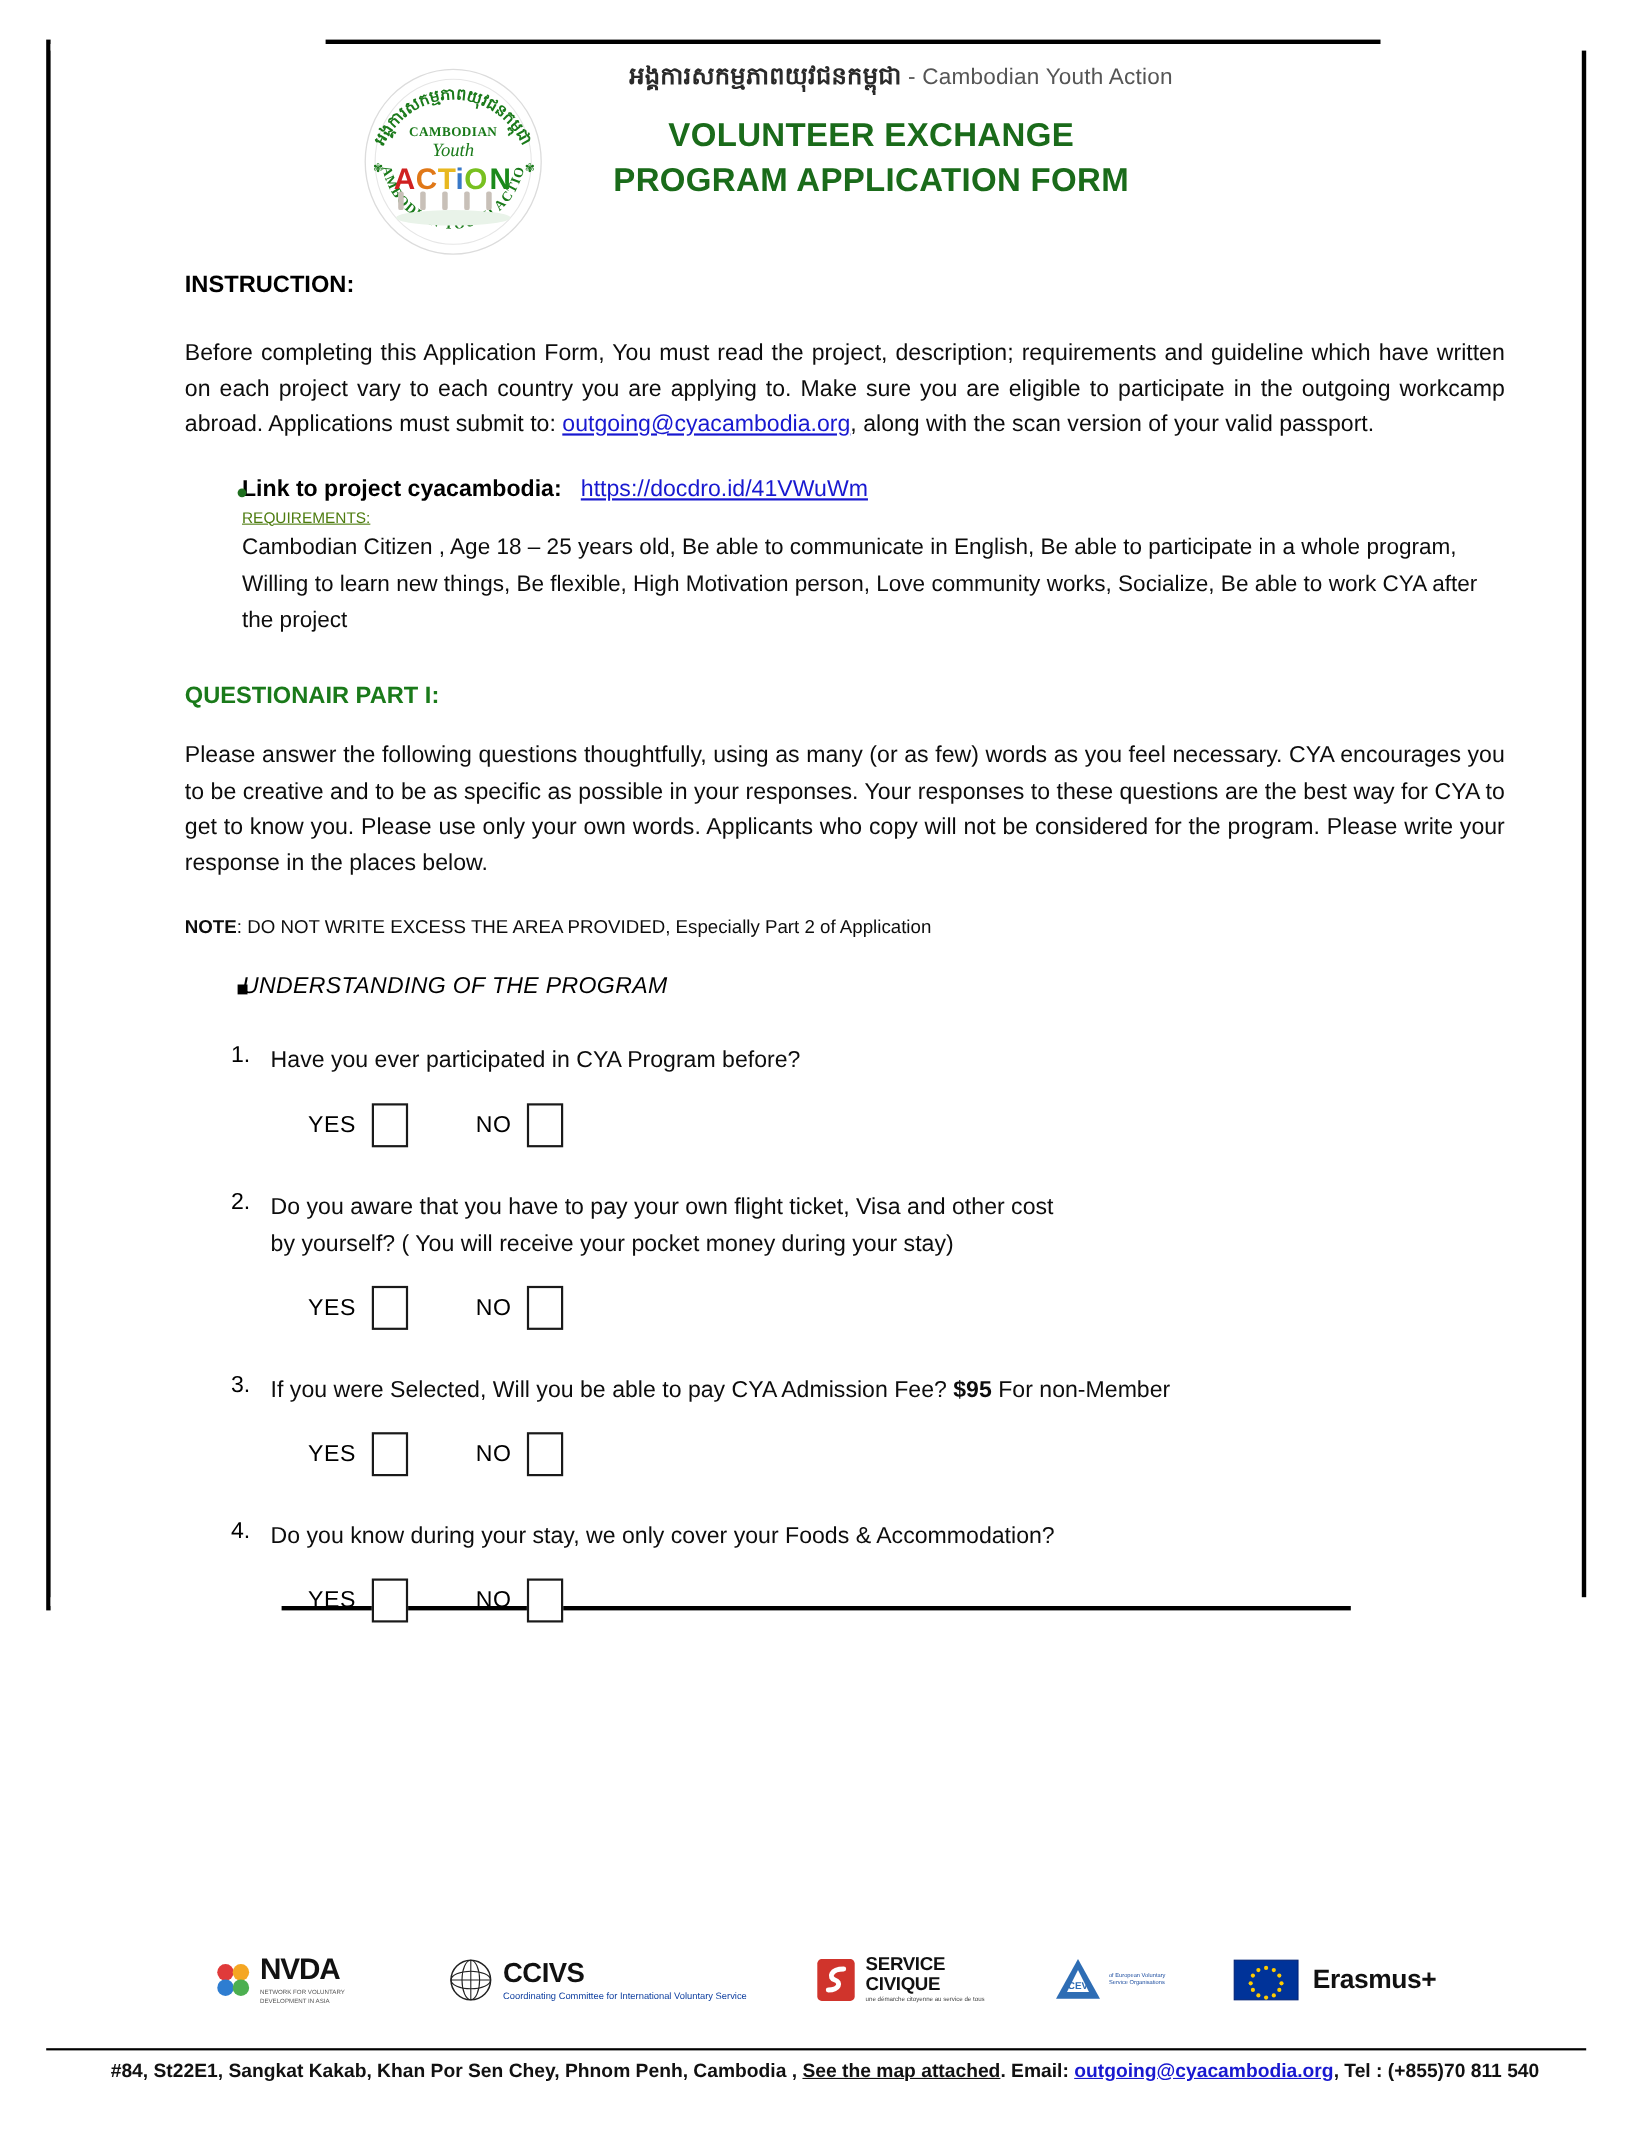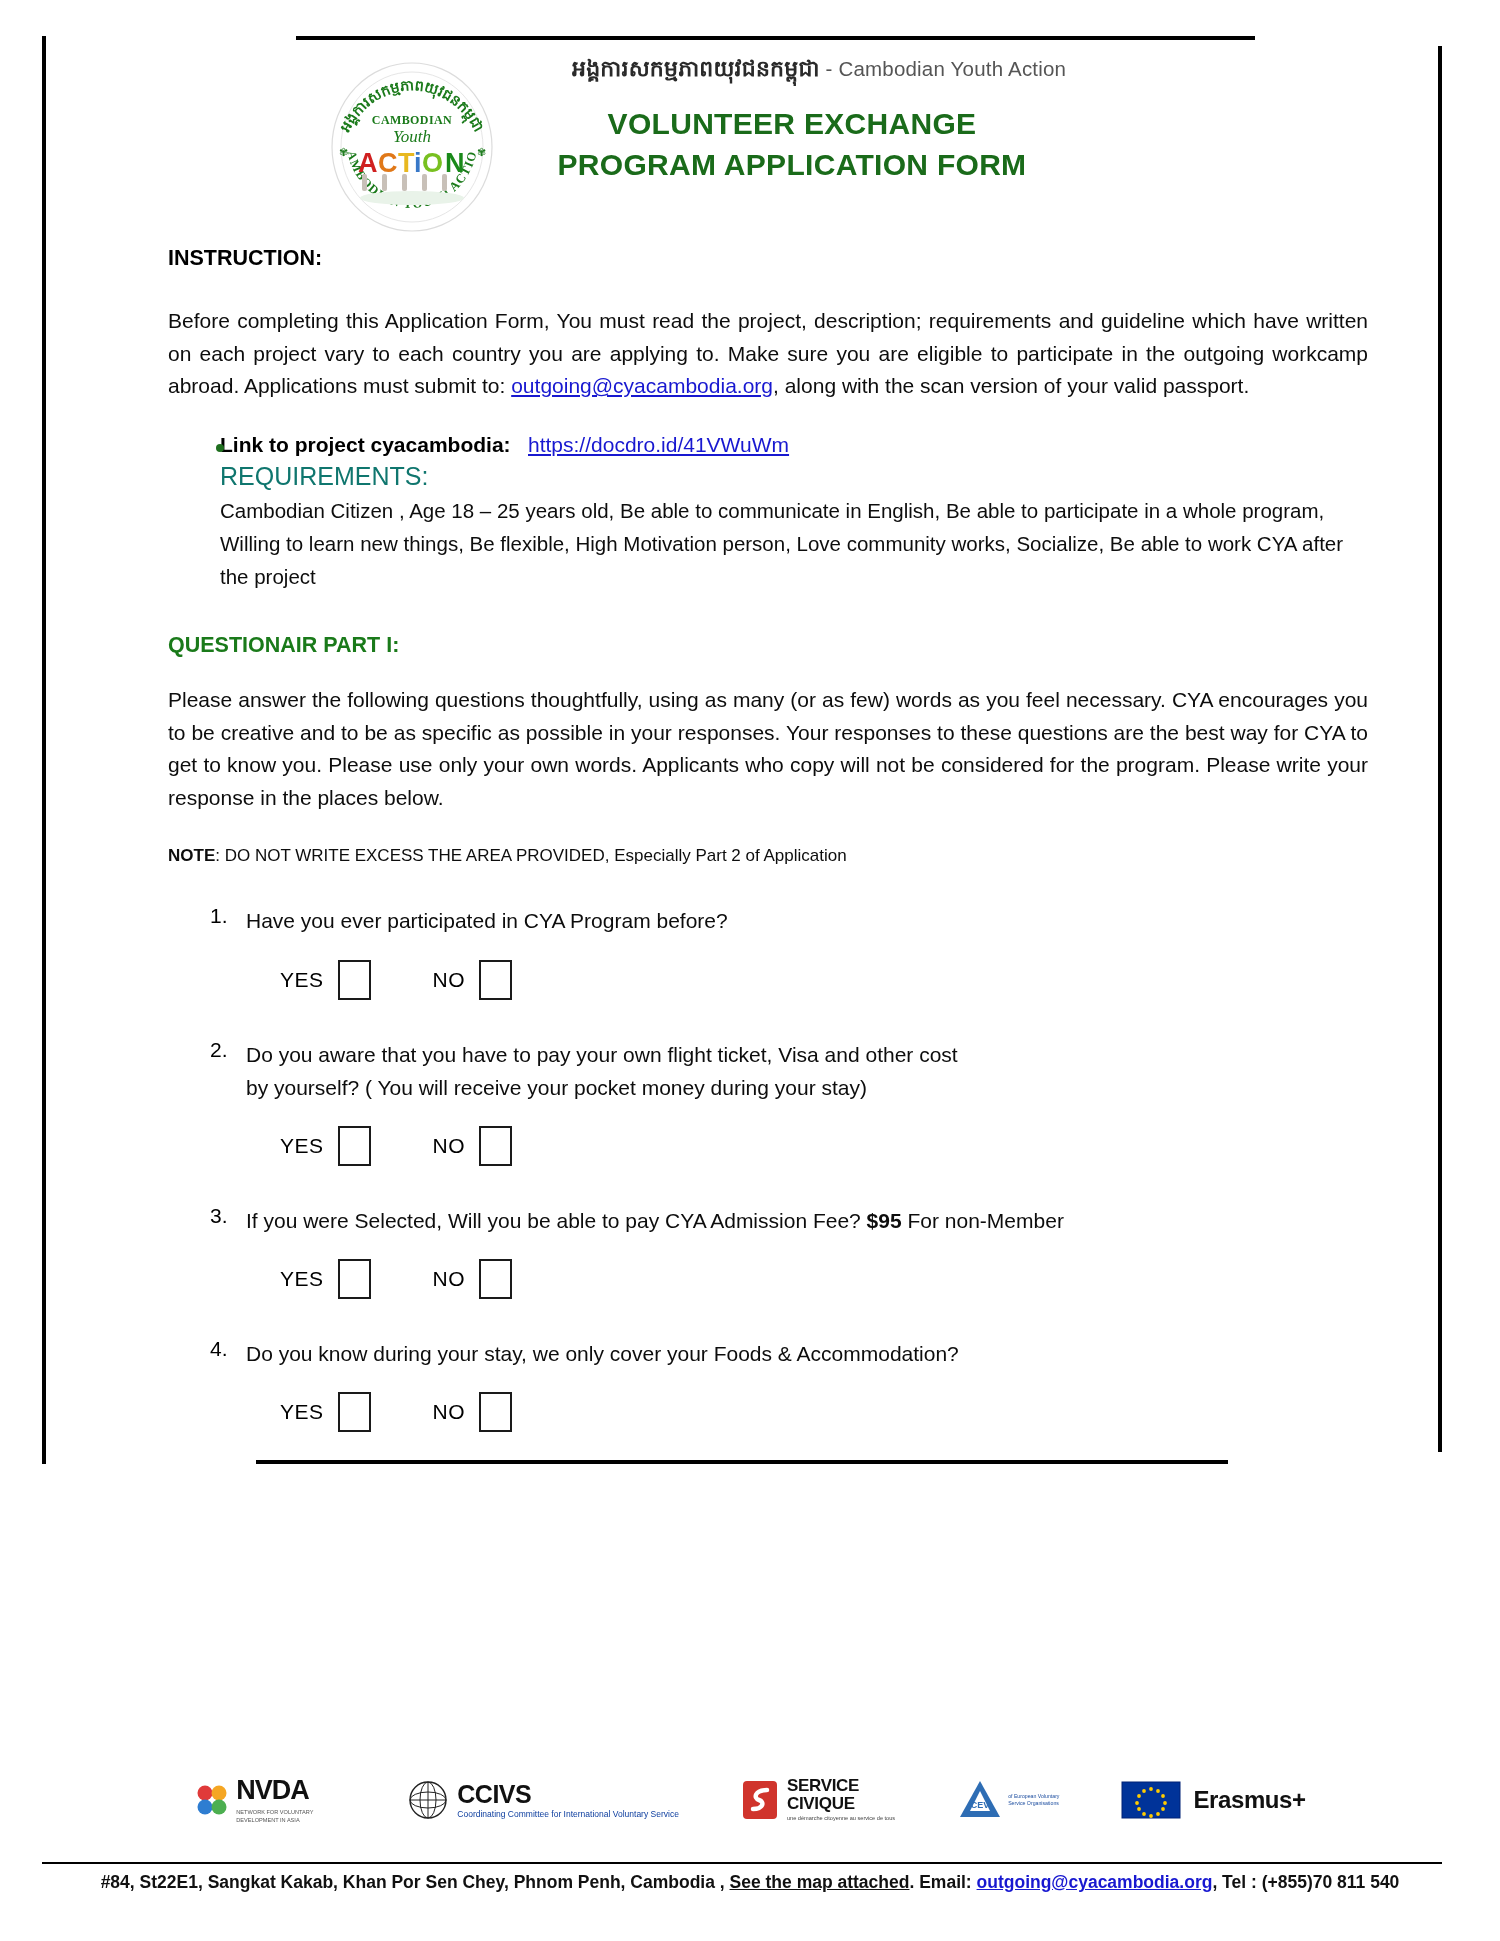--- a/index.html
+++ b/index.html
@@ -154,23 +154,24 @@
     font-weight: bold;
     color: #000;
     min-width: 308px;
   }
   .bullet-link {
     font-size: 21px;
     color: #1818d0;
     text-decoration: underline;
   }
   .req-head {
-    font-size: 25px;
-    color: #0f766e;
+    font-size: 14px;
+    color: #4d7c0f;
     margin-top: 5px;
+    text-decoration: underline;
   }
   .req-body {
     font-size: 20.5px;
     line-height: 1.62;
     margin-top: 3px;
     color: #0d0d0d;
     max-width: 1130px;
   }
 
   .h-questionair {
@@ -376,20 +377,24 @@
     </div>
 
     <div class="h-questionair">QUESTIONAIR PART I:</div>
 
     <p class="para">Please answer the following questions thoughtfully, using as many (or as few) words as you feel necessary. CYA encourages you to be creative and to be as specific as possible in your responses. Your responses to these questions are the best way for CYA to get to know you. Please use only your own words. Applicants who copy will not be considered for the program. Please write your response in the places below.</p>
 
     <div class="note-line">
       <b>NOTE</b><span>: DO NOT WRITE EXCESS THE AREA PROVIDED, Especially Part 2 of Application</span>
     </div>
 
+    <div class="sq-bullet-block">
+      <span class="sq-bullet"></span>
+      <span class="sq-bullet-label">UNDERSTANDING OF THE PROGRAM</span>
+    </div>
 
     <div class="questions">
 
       <div class="q-item">
         <span class="q-num">1.</span>
         <div class="q-text">Have you ever participated in CYA Program before?</div>
         <div class="yn-row">
           <span class="yn-label">YES</span>
           <span class="checkbox"></span>
           <span class="yn-gap"></span>

